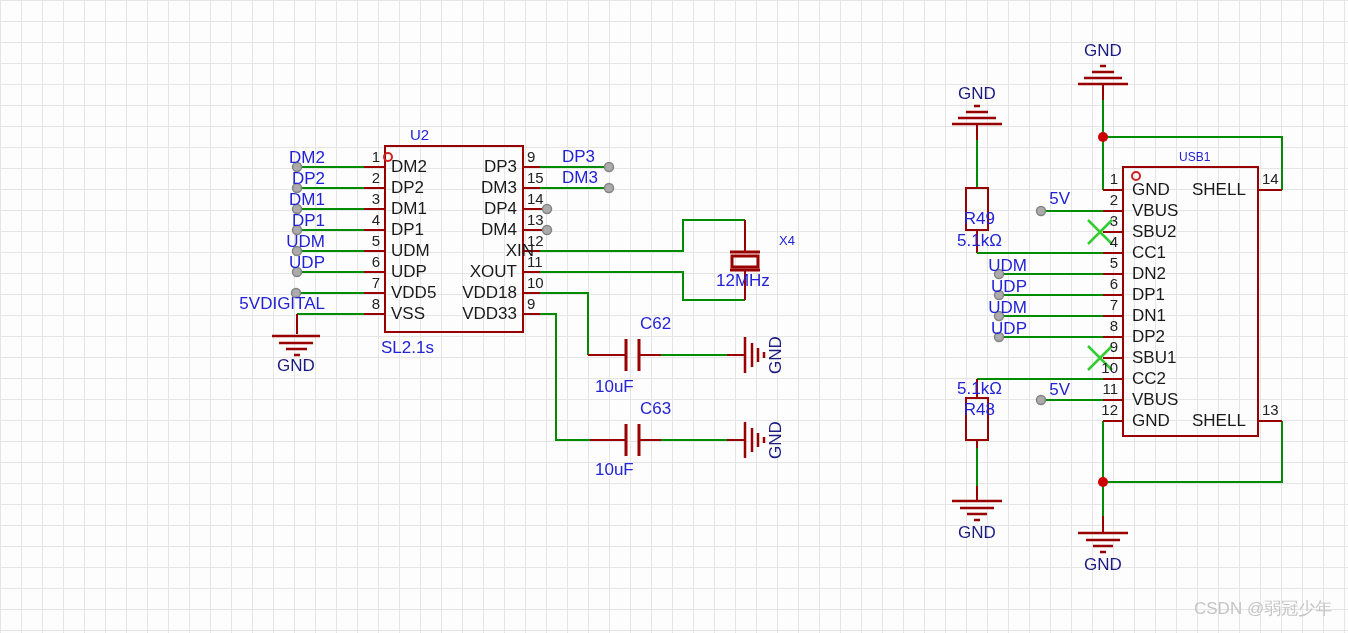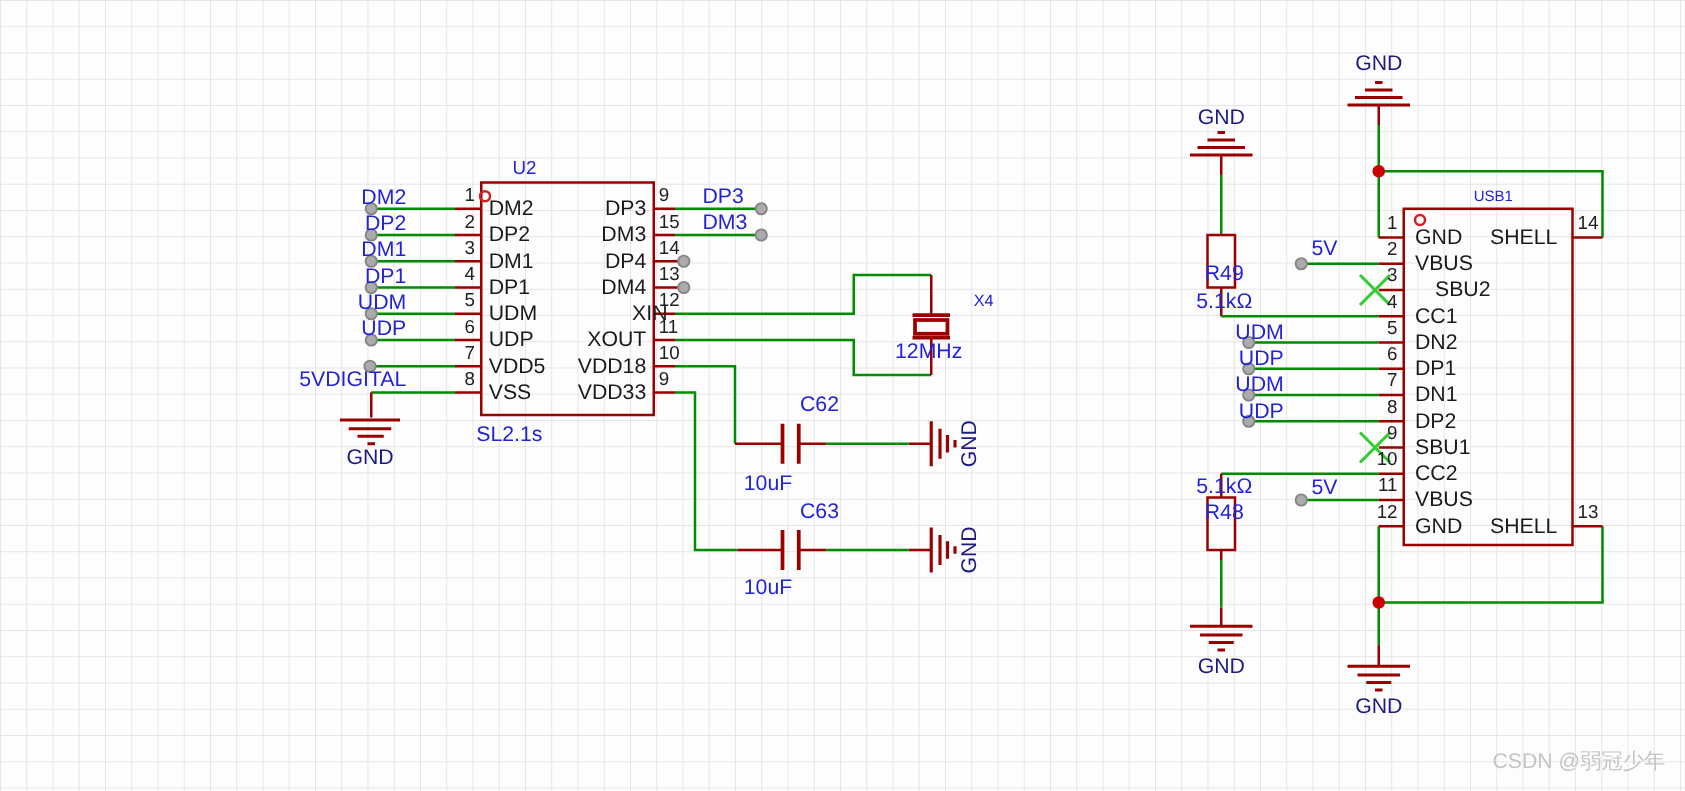--- a/index.html
+++ b/index.html
@@ -243,21 +243,21 @@
 <div class="t num ra" style="left:1086px;top:276px;width:32px;">6</div>
 <div class="t num ra" style="left:1086px;top:297px;width:32px;">7</div>
 <div class="t num ra" style="left:1086px;top:318px;width:32px;">8</div>
 <div class="t num ra" style="left:1086px;top:339px;width:32px;">9</div>
 <div class="t num ra" style="left:1086px;top:360px;width:32px;">10</div>
 <div class="t num ra" style="left:1086px;top:381px;width:32px;">11</div>
 <div class="t num ra" style="left:1086px;top:402px;width:32px;">12</div>
 
 <div class="t blk pname" style="left:1132px;top:181px;">GND</div>
 <div class="t blk pname" style="left:1132px;top:202px;">VBUS</div>
-<div class="t blk pname" style="left:1132px;top:223px;margin-left:16px;">SBU2</div>
+<div class="t blk pname" style="left:1132px;top:223px;">SBU2</div>
 <div class="t blk pname" style="left:1132px;top:244px;">CC1</div>
 <div class="t blk pname" style="left:1132px;top:265px;">DN2</div>
 <div class="t blk pname" style="left:1132px;top:286px;">DP1</div>
 <div class="t blk pname" style="left:1132px;top:307px;">DN1</div>
 <div class="t blk pname" style="left:1132px;top:328px;">DP2</div>
 <div class="t blk pname" style="left:1132px;top:349px;">SBU1</div>
 <div class="t blk pname" style="left:1132px;top:370px;">CC2</div>
 <div class="t blk pname" style="left:1132px;top:391px;">VBUS</div>
 <div class="t blk pname" style="left:1132px;top:412px;">GND</div>
 

